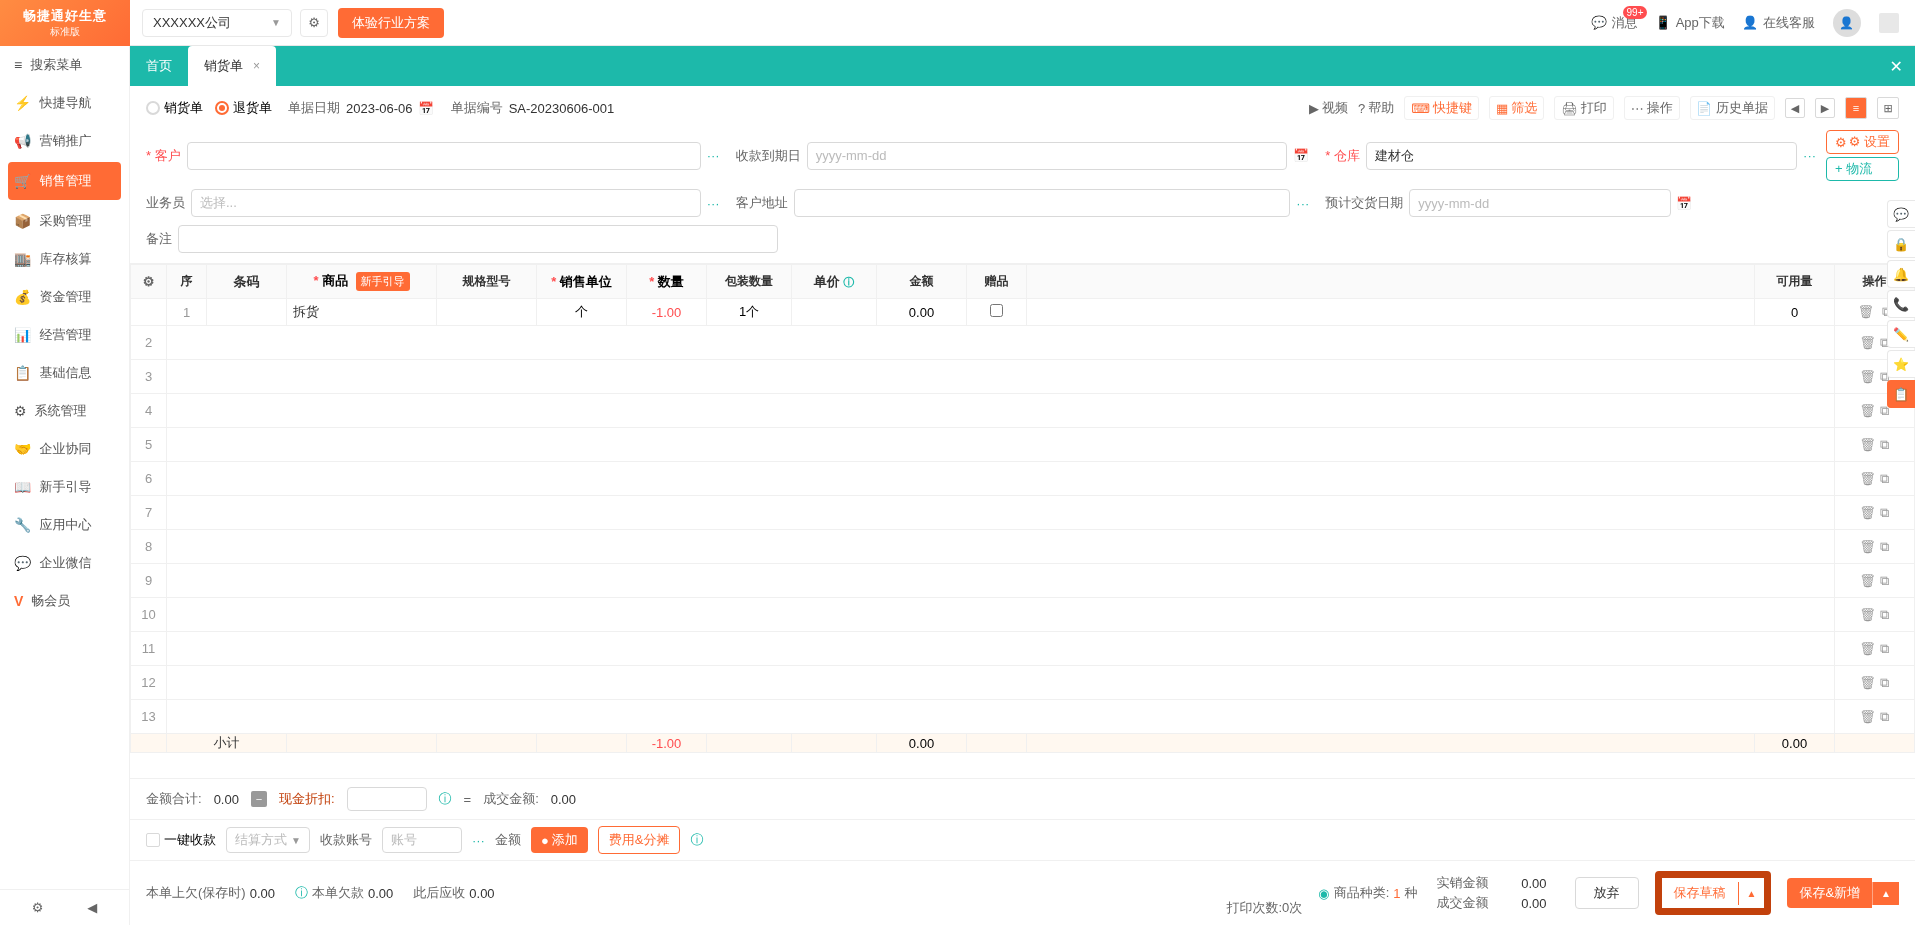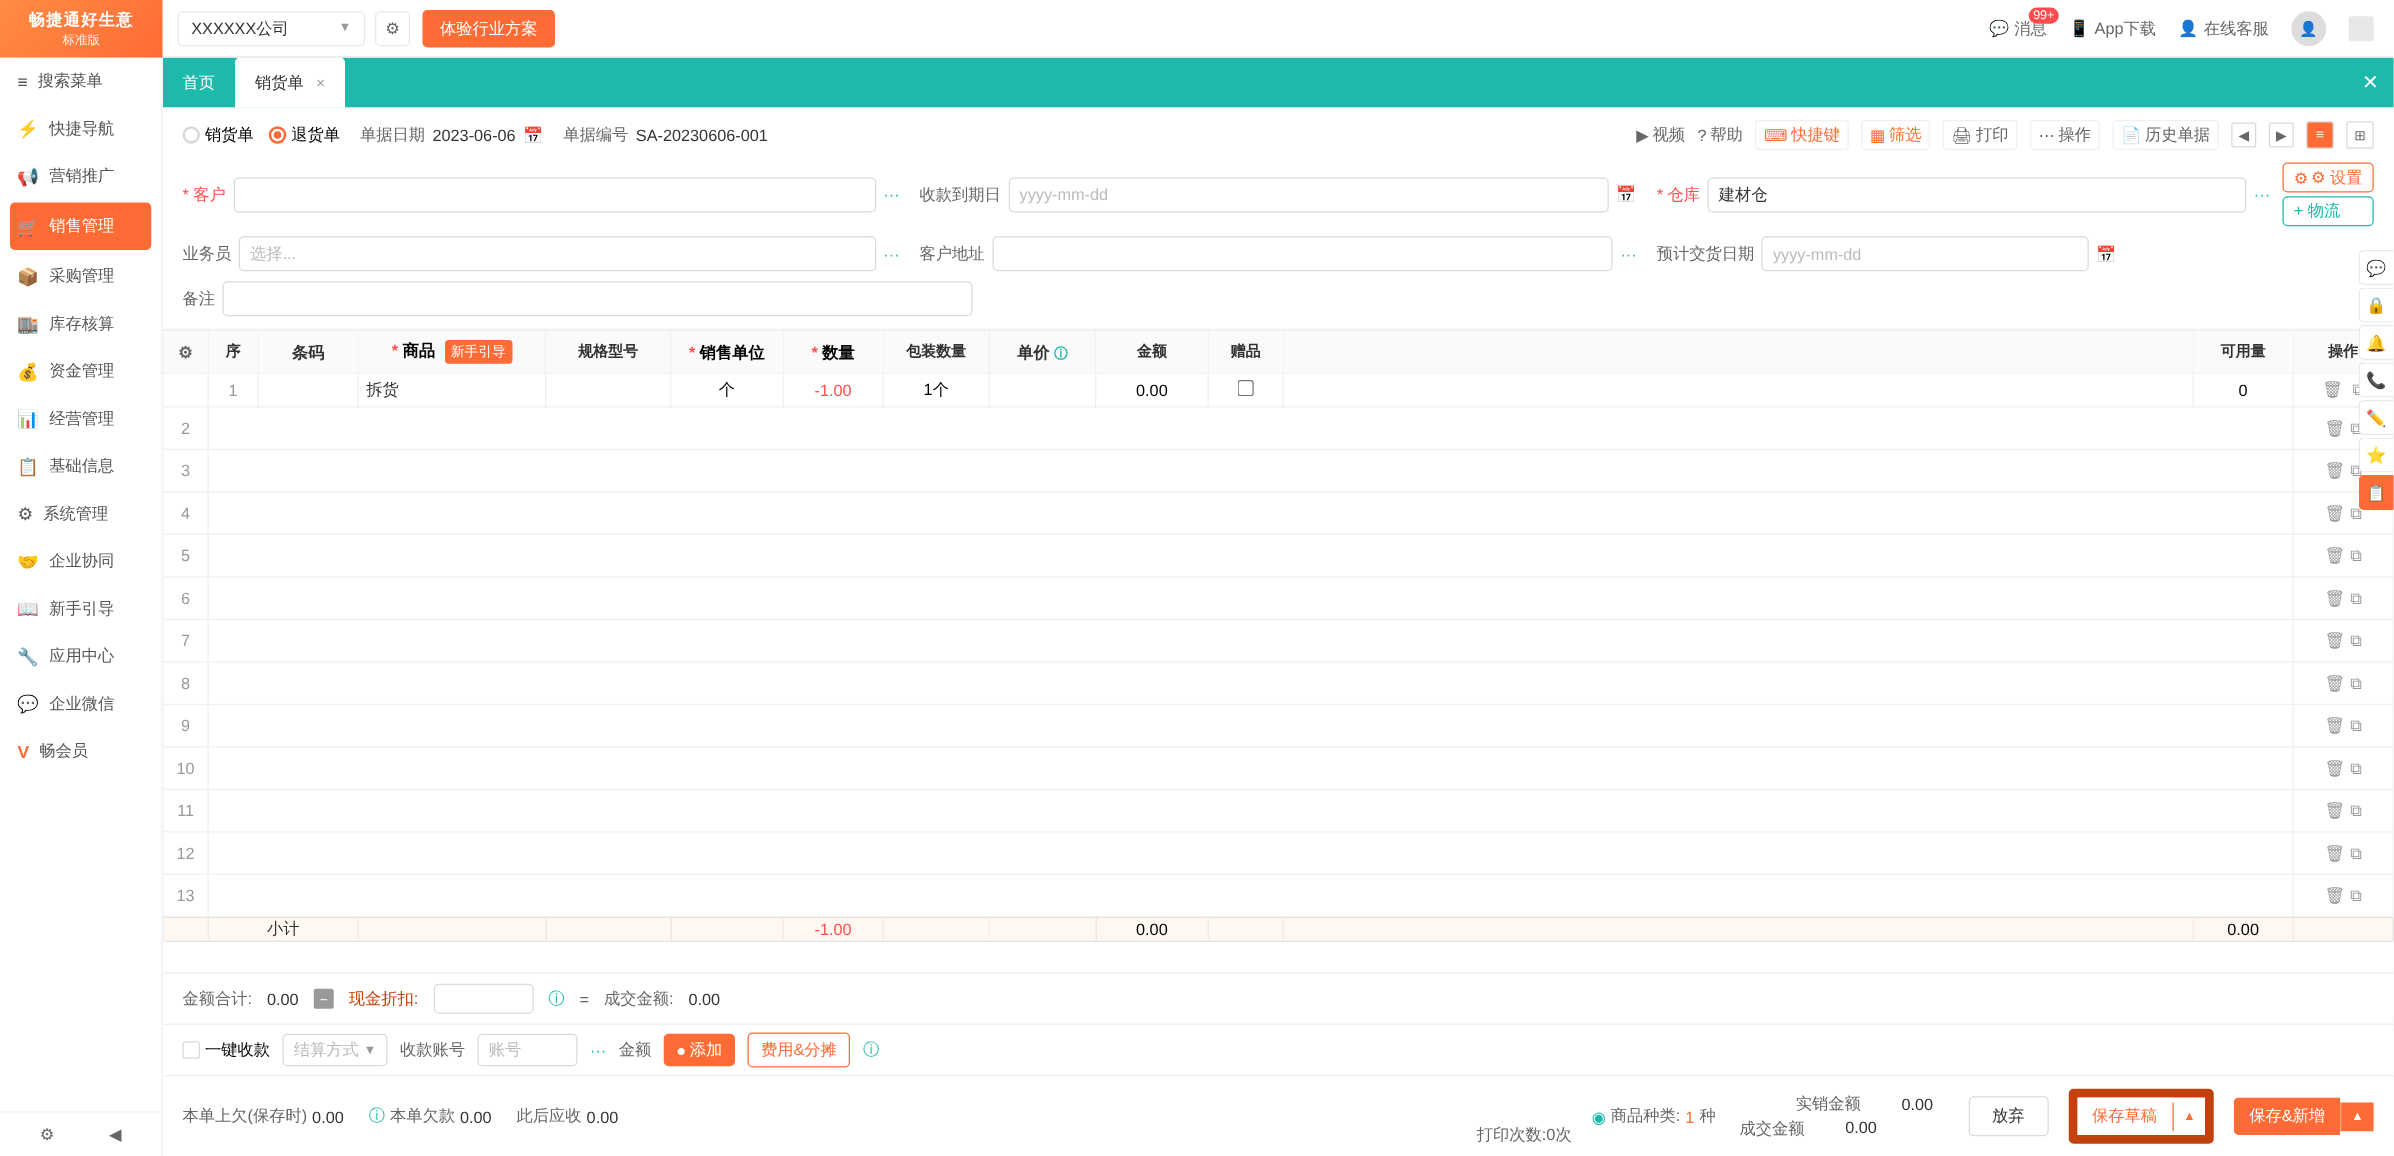--- a/index.html
+++ b/index.html
@@ -458,24 +458,24 @@
       </div>
       <div style="display:flex; align-items:center; gap:4px; color:#666;">
         <span style="color:#1db9aa;">◉</span>
         <span>商品种类:</span>
         <span style="color:#ff6b35; font-weight:500;">1</span>
         <span>种</span>
       </div>
 
       <div style="display:flex; flex-direction:column; gap:2px; margin-right:12px;">
         <div style="display:flex; align-items:center; gap:8px;">
-          <span style="color:#666; min-width:55px; text-align:right;margin-left:45px;">实销金额</span>
+          <span style="color:#666; min-width:55px; text-align:right;">实销金额</span>
           <span style="color:#333; font-weight:500; min-width:50px; text-align:right;">0.00</span>
         </div>
-        <div style="display:flex; align-items:flex-start; gap:8px;">
+        <div style="display:flex; align-items:center; gap:8px;">
           <span style="color:#666; min-width:55px; text-align:right;">成交金额</span>
           <span style="color:#333; font-weight:500; min-width:50px; text-align:right;">0.00</span>
         </div>
       </div>
       <button style="border:1px solid #d9d9d9; background:#fff; color:#333; border-radius:4px; padding:6px 18px; cursor:pointer;">放弃</button>
       <div style="display:flex; align-items:center; border:7px solid #c2410c; border-radius:4px; overflow:hidden; cursor:pointer;">
         <button style="border:none; color:#ff6b35; background:#fff; padding:6px 12px; cursor:pointer;">保存草稿</button>
         <div style="border-left:1px solid #ff6b35; color:#ff6b35; background:#fff; padding:6px 8px; cursor:pointer; font-size:10px;">▲</div>
       </div>
       <div style="display:flex; align-items:center; border-radius:4px; overflow:hidden; cursor:pointer;">

